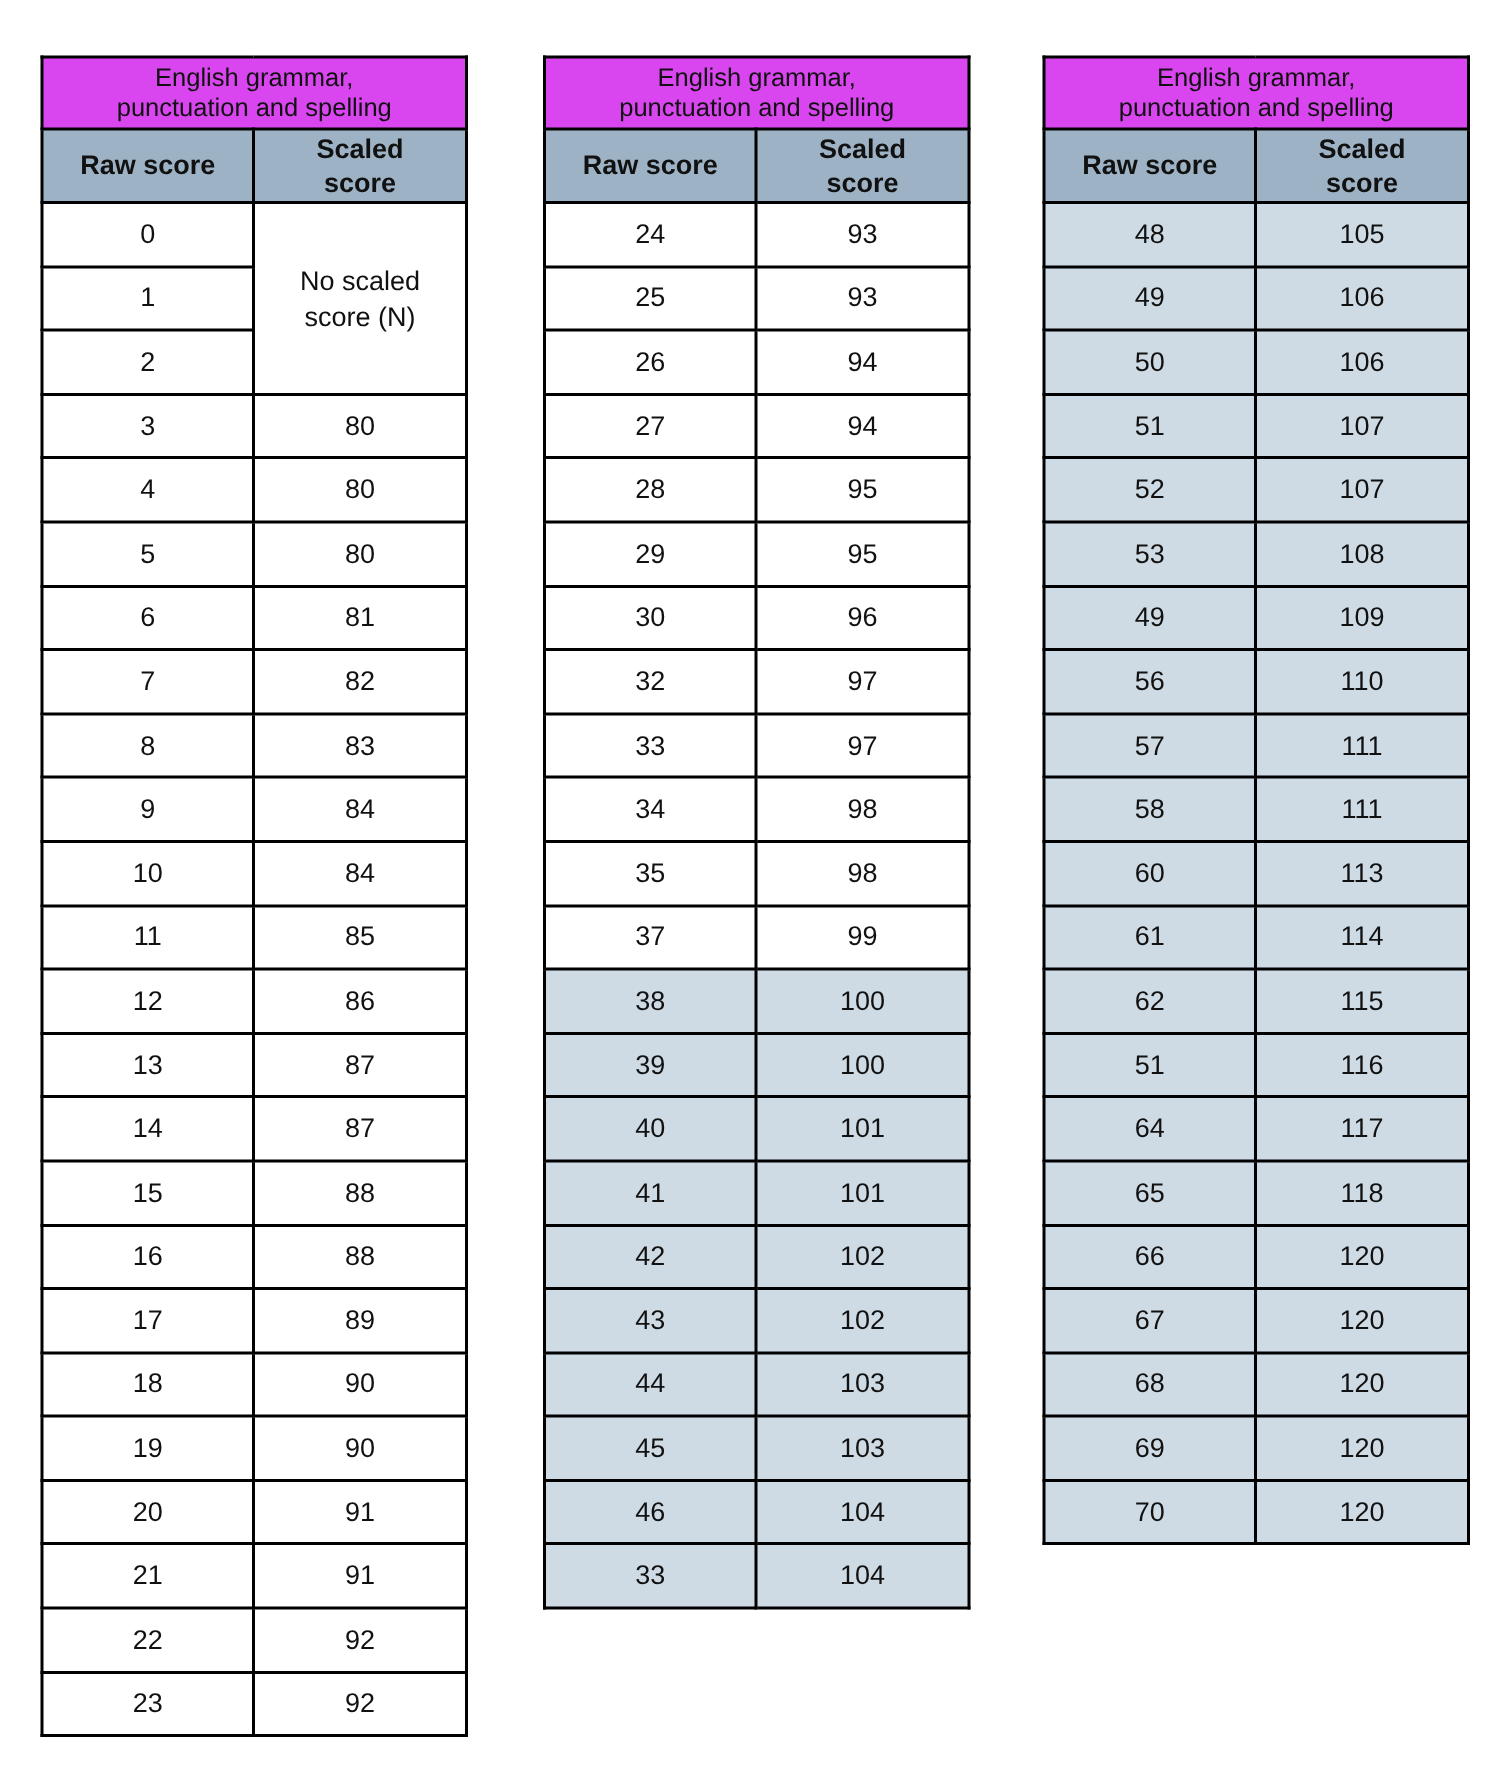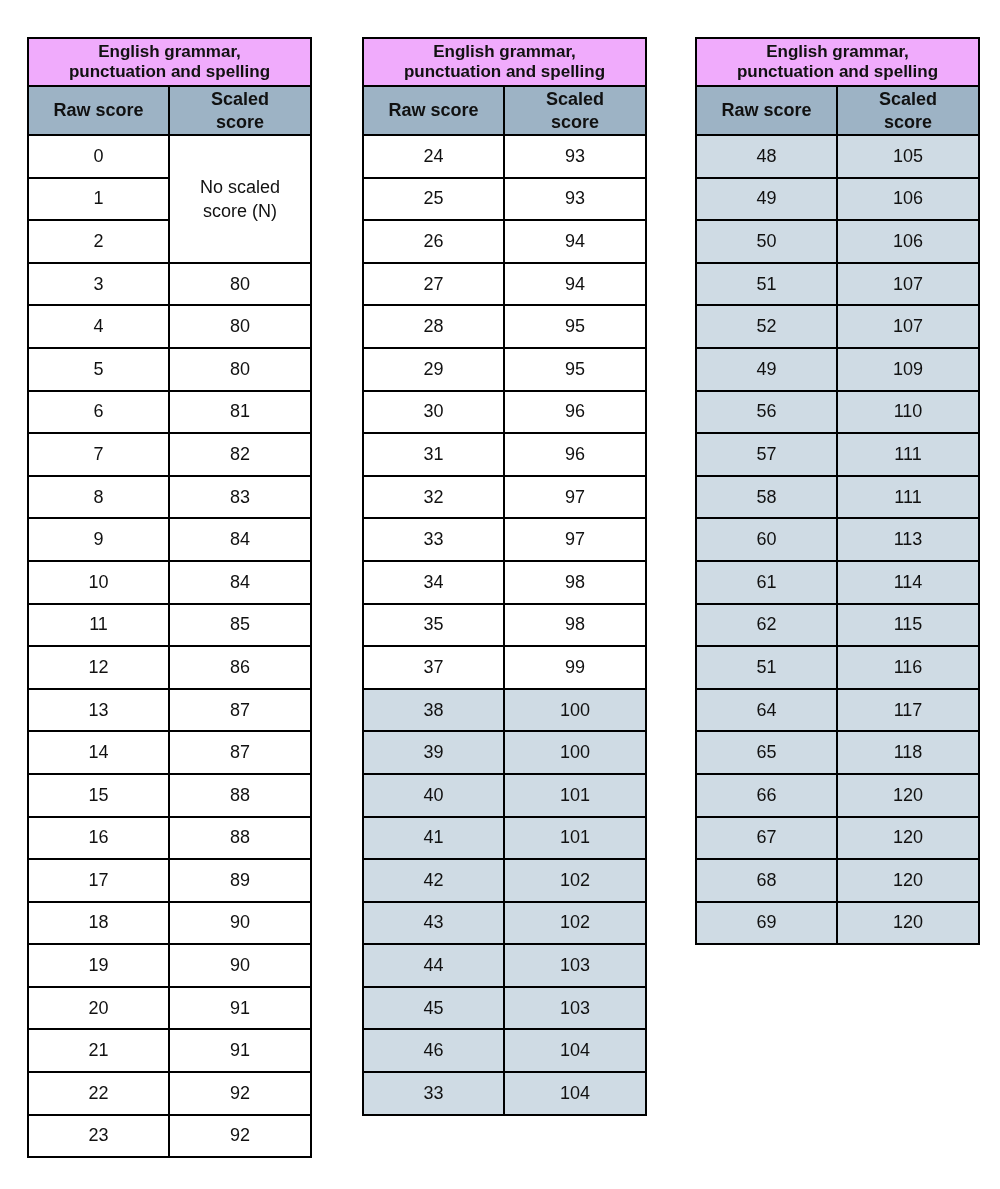--- a/index.html
+++ b/index.html
@@ -1,20 +1,20 @@
 <!DOCTYPE html>
 <html><head>
 <meta charset="utf-8">
 <style>
   html, body { margin:0; padding:0; background:#ffffff; }
   body { width:1000px; height:1189px; position:relative; overflow:hidden;
          font-family:"Liberation Sans", sans-serif; color:#111; }
   .tbl { position:absolute; top:37px; border-collapse:collapse; table-layout:fixed; }
   .tbl td, .tbl th { border:2px solid #000; text-align:center; padding:0; }
-  .tbl .title { background:#f0abfc; font-weight:bold; font-size:17px; line-height:20px; height:46px; white-space:nowrap; }
+  .tbl .title { background:#d946ef; font-weight:normal; font-size:17px; line-height:20px; height:46px; white-space:nowrap; }
   .tbl .hdr { background:#9db3c5; font-weight:bold; font-size:18px; line-height:23px; height:47px; }
   .tbl td { font-size:18px; height:40.6px; }
   .tbl td.shade { background:#cfdbe4; }
   .tbl td.white { background:#ffffff; }
   .tbl td.nscore { font-size:18px; line-height:24px; vertical-align:middle; }
   #t1 { left:27px; width:283px; }
   #t2 { left:362px; width:283px; }
   #t3 { left:695px; width:284px; }
   .c1 { width:141px; } .c2 { width:142px; }
 </style>
@@ -170,24 +170,20 @@
       </tr>
       <tr>
         <td class="white">29</td>
         <td class="white">95</td>
       </tr>
       <tr>
         <td class="white">30</td>
         <td class="white">96</td>
       </tr>
       <tr>
-        <td class="white">31</td>
-        <td class="white">96</td>
-      </tr>
-      <tr>
         <td class="white">32</td>
         <td class="white">97</td>
       </tr>
       <tr>
         <td class="white">33</td>
         <td class="white">97</td>
       </tr>
       <tr>
         <td class="white">34</td>
         <td class="white">98</td>
@@ -272,20 +268,24 @@
       </tr>
       <tr>
         <td class="shade">51</td>
         <td class="shade">107</td>
       </tr>
       <tr>
         <td class="shade">52</td>
         <td class="shade">107</td>
       </tr>
       <tr>
+        <td class="shade">53</td>
+        <td class="shade">108</td>
+      </tr>
+      <tr>
         <td class="shade">49</td>
         <td class="shade">109</td>
       </tr>
       <tr>
         <td class="shade">56</td>
         <td class="shade">110</td>
       </tr>
       <tr>
         <td class="shade">57</td>
         <td class="shade">111</td>
@@ -325,16 +325,20 @@
       <tr>
         <td class="shade">67</td>
         <td class="shade">120</td>
       </tr>
       <tr>
         <td class="shade">68</td>
         <td class="shade">120</td>
       </tr>
       <tr>
         <td class="shade">69</td>
+        <td class="shade">120</td>
+      </tr>
+      <tr>
+        <td class="shade">70</td>
         <td class="shade">120</td>
       </tr>
     </tbody>
 </table>
 
 </body></html>

